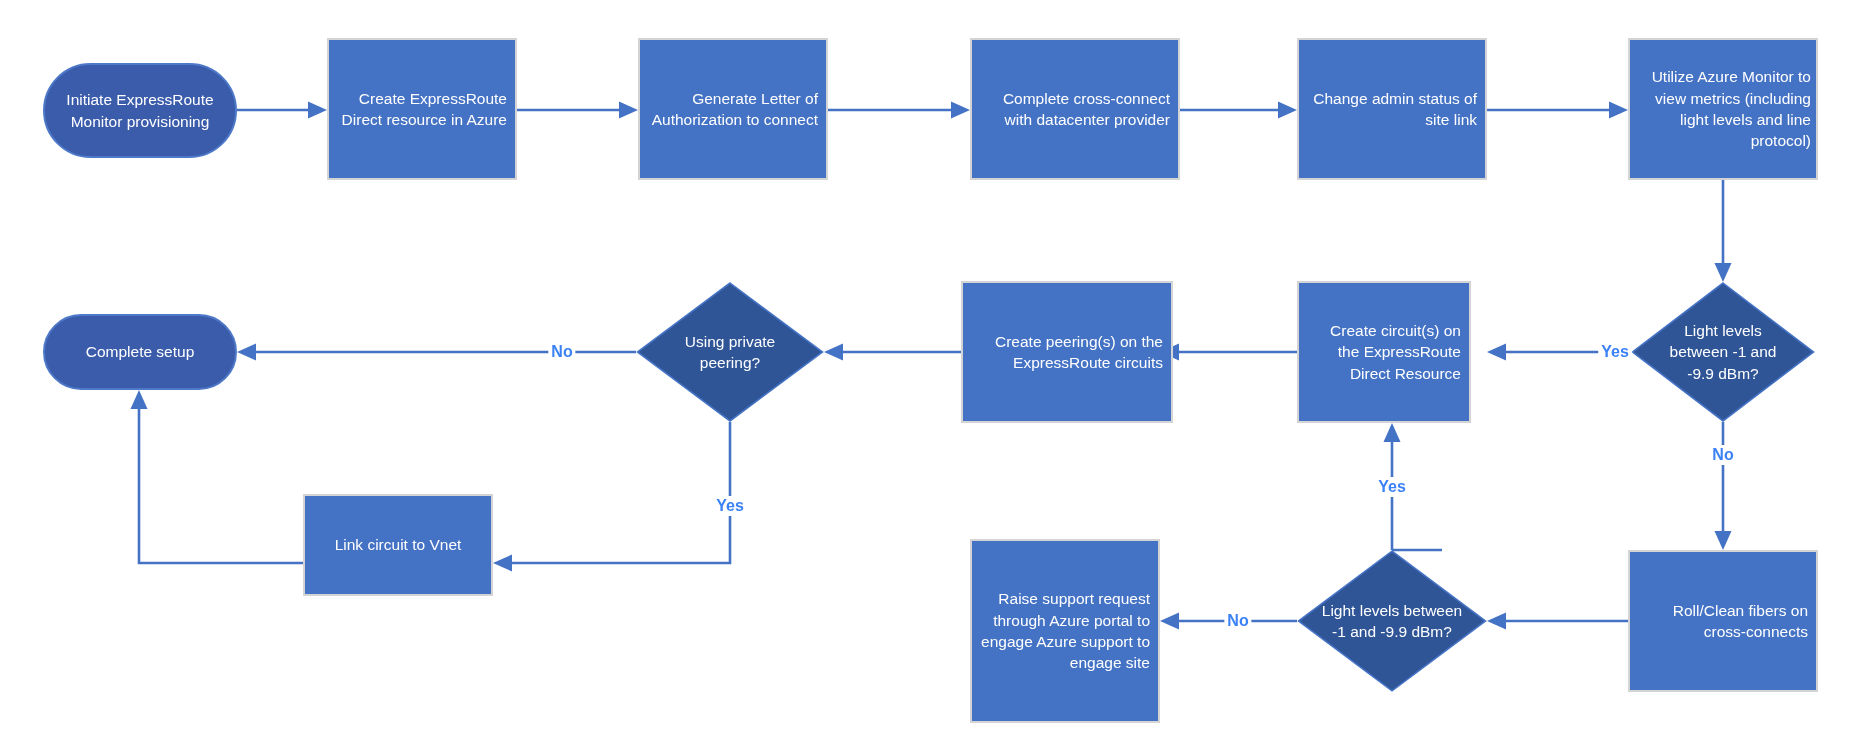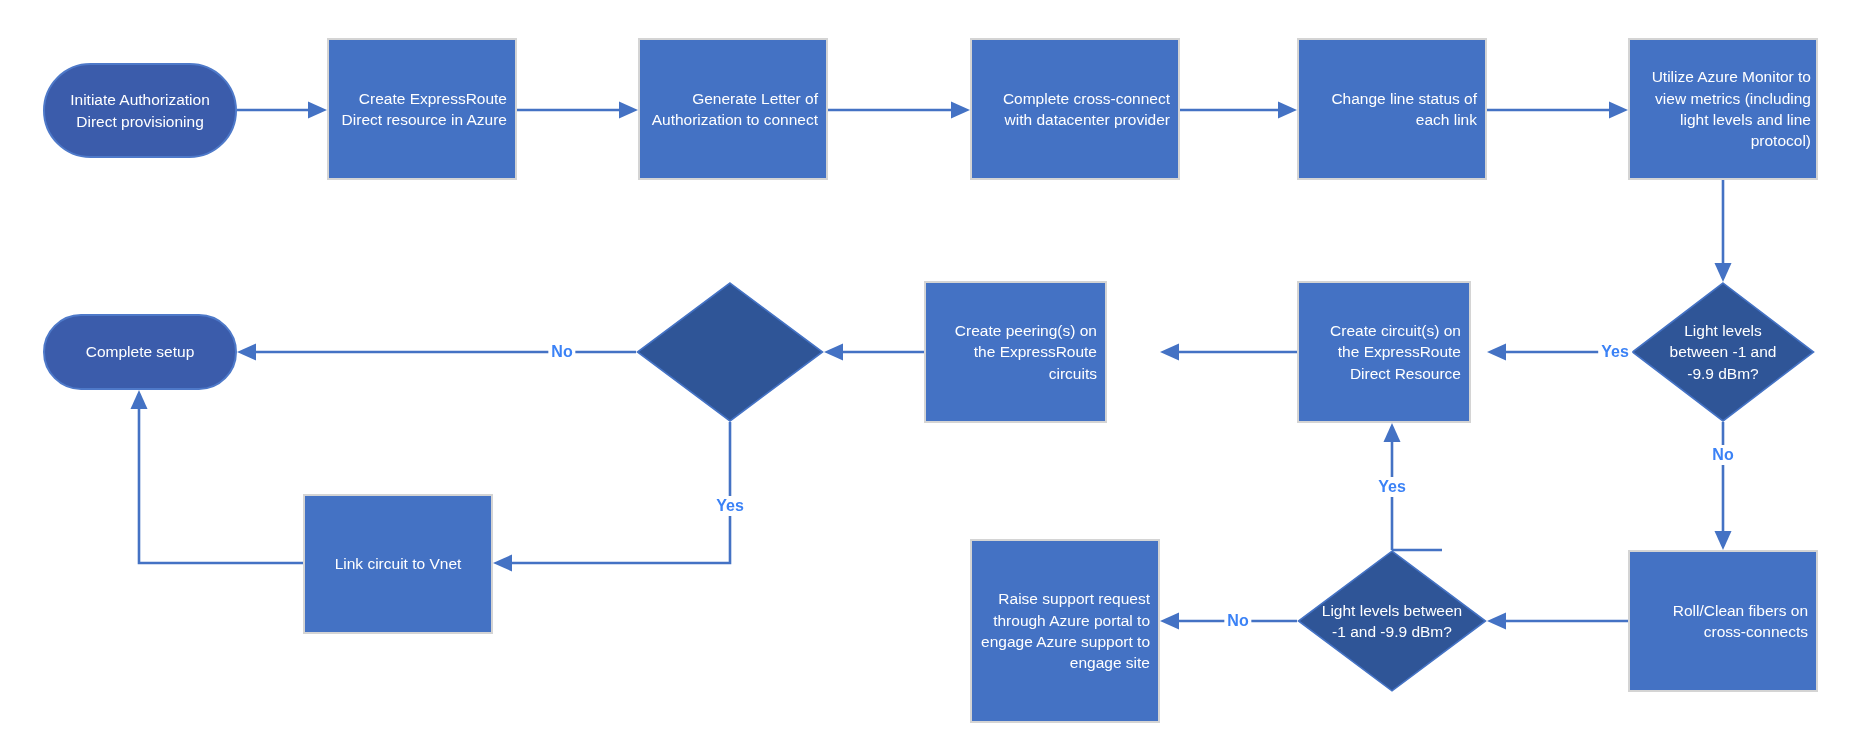--- a/index.html
+++ b/index.html
@@ -109,69 +109,70 @@
         <polygon points="1392,423 1383.5,442 1400.5,442"></polygon>
     </g>
 
     <g>
       <line x1="1297" y1="621" x2="1179" y2="621"></line>
         <polygon points="1160,621 1179,612.5 1179,629.5"></polygon>
     </g>
   </svg>
 
   <div class="node terminator" style="left:43px;top:63px;width:194px;height:95px">
-    <span class="node-label">Initiate Authorization Direct provisioning</span>
+    <span class="node-label">Initiate ExpressRoute Monitor provisioning</span>
   </div>
 
   <div class="node process" style="left:327px;top:38px;width:190px;height:142px">
     <span class="node-label">Create ExpressRoute Direct resource in Azure</span>
   </div>
 
   <div class="node process" style="left:638px;top:38px;width:190px;height:142px">
     <span class="node-label">Generate Letter of Authorization to connect</span>
   </div>
 
   <div class="node process" style="left:970px;top:38px;width:210px;height:142px">
     <span class="node-label">Complete cross-connect with datacenter provider</span>
   </div>
 
   <div class="node process" style="left:1297px;top:38px;width:190px;height:142px">
-    <span class="node-label">Change line status of each link</span>
+    <span class="node-label">Change admin status of site link</span>
   </div>
 
   <div class="node process" style="left:1628px;top:38px;width:190px;height:142px">
     <span class="node-label" style="padding:2px 5px">Utilize Azure Monitor to view metrics (including light levels and line protocol)</span>
   </div>
 
   <div class="node decision" style="left:1631px;top:282px;width:184px;height:140px">
     <svg class="diamond-shape" viewBox="0 0 100 100" preserveAspectRatio="none">
         <polygon points="50,0.8 99.2,50 50,99.2 0.8,50"></polygon>
       </svg>
     <span class="node-label">Light levels between -1 and -9.9 dBm?</span>
   </div>
 
   <div class="node process" style="left:1297px;top:281px;width:174px;height:142px">
     <span class="node-label">Create circuit(s) on the ExpressRoute Direct Resource</span>
   </div>
 
-  <div class="node process" style="left:924px;top:281px;width:183px;height:142px">
+  <div class="node process" style="left:961px;top:281px;width:212px;height:142px">
     <span class="node-label">Create peering(s) on the ExpressRoute circuits</span>
   </div>
 
   <div class="node decision" style="left:636px;top:282px;width:188px;height:140px">
     <svg class="diamond-shape" viewBox="0 0 100 100" preserveAspectRatio="none">
         <polygon points="50,0.8 99.2,50 50,99.2 0.8,50"></polygon>
       </svg>
+    <span class="node-label" style="padding:2px 34px">Using private peering?</span>
   </div>
 
   <div class="node terminator" style="left:43px;top:314px;width:194px;height:76px">
     <span class="node-label">Complete setup</span>
   </div>
 
-  <div class="node process" style="left:303px;top:494px;width:190px;height:140px">
+  <div class="node process" style="left:303px;top:494px;width:190px;height:102px">
     <span class="node-label">Link circuit to Vnet</span>
   </div>
 
   <div class="node process" style="left:970px;top:539px;width:190px;height:184px">
     <span class="node-label">Raise support request through Azure portal to engage Azure support to engage site</span>
   </div>
 
   <div class="node decision" style="left:1297px;top:550px;width:190px;height:142px">
     <svg class="diamond-shape" viewBox="0 0 100 100" preserveAspectRatio="none">
         <polygon points="50,0.8 99.2,50 50,99.2 0.8,50"></polygon>

